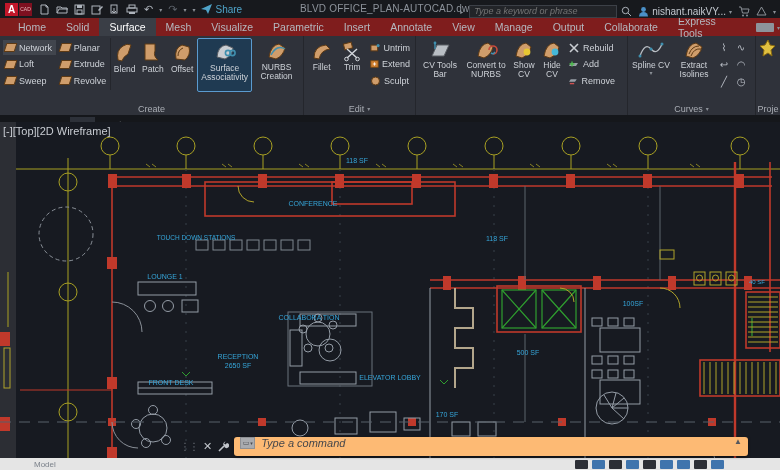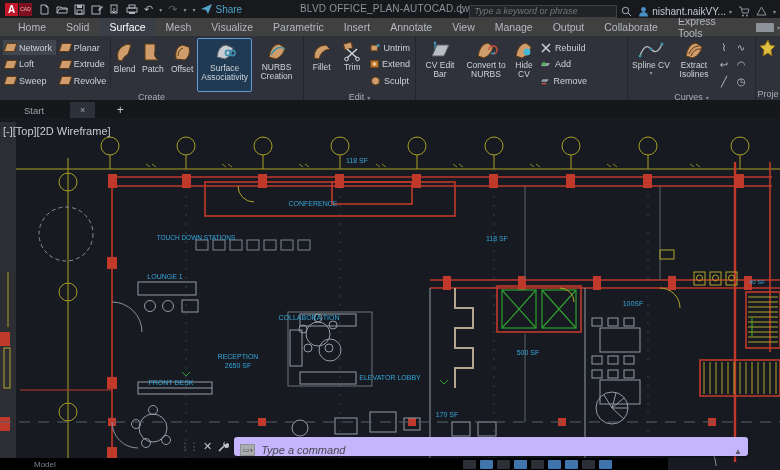--- a/index.html
+++ b/index.html
@@ -17,28 +17,28 @@
   .qat .dim { color:#5d636b; }
   .caret { color:#8b9097; font-size:6px; }
   .share { display:flex; align-items:center; gap:3px; color:#4fa3c8; font-size:10px; }
   .tb-filename { position:absolute; left:300px; top:3px; color:#8d939b; font-size:10px; letter-spacing:.2px; }
   .tb-right { position:absolute; right:4px; top:2px; display:flex; align-items:center; gap:6px; }
   .searchbox { display:flex; align-items:center; gap:4px;justify-content:center; }
   .searchbox input { width:148px; height:13px; background:#222428; border:1px solid #3c4047; color:#9aa0a8; font-size:9px; font-style:italic; padding:0 4px; outline:none; }
   .tb-user { display:flex; align-items:center; gap:3px; color:#c3c8cf; font-size:10px; }
 
   
-  .ribbontabs { height:18px; background:#404040; display:flex; align-items:stretch; padding-left:8px; }
+  .ribbontabs { height:18px; background:#7f1d1d; display:flex; align-items:stretch; padding-left:8px; }
   .rtab { padding:0 10px; font-size:10.5px; color:#b4b8bf; display:flex; align-items:center; cursor:default; }
   .rtab.active { background:#3a3e46; color:#fff; }
   .rtab-extra { display:flex; align-items:center; gap:3px; margin-left:10px; }
   .rtab-extra .thumb { width:18px; height:9px; background:#8d939b; border-radius:1px; }
 
   
-  .ribbon { height:64px; background:#2f323a; display:flex; }
+  .ribbon { height:79px; background:#2f323a; display:flex; }
   .panel { display:flex; flex-direction:column; border-right:1px solid #24262c; }
   .panel-body { flex:1; display:flex; align-items:flex-start; padding:2px 2px 0 2px; }
   .panel-label { height:13px; text-align:center; font-size:9px; color:#a9adb4; display:flex; align-items:center; justify-content:center; gap:3px; }
   .smallcol { display:flex; flex-direction:column; justify-content:space-between; height:52px; padding:2px 1px; }
   .sbtn { display:flex; align-items:center; gap:3px; font-size:9px; color:#ced2d8; height:15px; padding:0 2px; white-space:nowrap; }
   .sbtn.hl { background:#41454d; }
   .sic { width:11px; height:9px; background:#cf9d6b; border:1px solid #5e3a14; transform:skewX(-18deg); border-radius:1px; flex:none; }
   .lbtn { display:flex; flex-direction:column; align-items:center; justify-content:flex-start; height:54px; padding-top:2px; font-size:8.5px; line-height:1.08; color:#ced2d8; text-align:center; }
   .lbtn svg { display:block; margin-bottom:1px; }
   .lbtn.hl { border:1px solid #5b9bd0; background:#1f3a52; border-radius:2px; }
@@ -58,27 +58,27 @@
   .vpcontrols { position:absolute; left:3px; top:3px; color:#c9cdd3; font-size:11px; z-index:5; }
   .overlay-title { position:absolute; left:0; top:60px; width:780px; text-align:center; z-index:6;
     font-family:"DejaVu Serif","Liberation Serif",serif; font-weight:bold; color:#ffffff;
     font-size:40px; line-height:41px; letter-spacing:-1px;
     text-shadow:2px 3px 5px rgba(0,0,0,.7), 0 0 2px rgba(0,0,0,.5); }
 
   
   .cmd-dock { position:absolute; left:180px; top:314px; width:568px; height:21px; display:flex; align-items:center; gap:5px; z-index:7; }
   .cmd-grip { color:#6d737c; font-size:10px; letter-spacing:-1px; }
   .cmd-x { color:#c2c6cc; font-size:11px; }
-  .cmd-bar { flex:1; height:19px; background:#c4b5fd; border-radius:3px; display:flex; align-items:flex-end; padding:0 6px; gap:6px; box-shadow:0 1px 3px rgba(0,0,0,.5); }
+  .cmd-bar { flex:1; height:19px; background:#fdba74; border-radius:3px; display:flex; align-items:flex-start; padding:0 6px; gap:6px; box-shadow:0 1px 3px rgba(0,0,0,.5); }
   .cmd-icon { width:15px; height:12px; background:#a9abaf; border:1px solid #8e9094; display:flex; align-items:center; justify-content:center; font-size:7px; color:#494b4f; gap:1px; }
   .cmd-text { font-size:11px; font-style:italic; color:#45474b; font-family:"Liberation Sans",sans-serif; }
   .cmd-collapse { margin-left:auto; color:#55585e; font-size:8px; }
 
   
-  .statusbar { position:absolute; left:0; bottom:0; width:668px; height:12px; background:#000000; display:flex; align-items:center; z-index:6; }
+  .statusbar { position:absolute; left:0; bottom:0; width:780px; height:12px; background:#e5e5e5; display:flex; align-items:center; z-index:6; }
   .sb-model { color:#7b818a; font-size:8px; margin-left:34px; }
   .sb-icons { margin-left:auto; margin-right:56px; display:flex; gap:4px; align-items:center; }
   .sb-ic { width:13px; height:9px; border-radius:1px; background:#2c2f36; }
   .sb-ic.blue { background:#3f74ad; }
 </style>
 </head>
 <body>
 
 <div class="titlebar">
   <div class="acad-logo">
@@ -306,29 +306,36 @@
   </div>
 
   <div class="panel" style="width:212px">
     <div class="panel-body">
       <div class="lbtn" style="width:44px">
         <svg width="24" height="20" viewBox="0 0 24 20">
             <path d="M4 16 L9 5 L21 5 L16 16 Z" fill="#b9bec4" stroke="#5a5e64"></path>
             <path d="M7 3 v6" stroke="#3f8fae" stroke-width="1.4"></path>
             <circle cx="7" cy="3" r="1.4" fill="#3f8fae"></circle>
           </svg>
-        <span>CV Edit Bar</span>
+        <span>CV Tools Bar</span>
       </div>
       <div class="lbtn" style="width:48px">
         <svg width="24" height="20" viewBox="0 0 24 20">
             <path d="M4 16 Q6 4 14 3 L19 7 Q17 15 10 18 Z" fill="#cf9d6b" stroke="#5e3a14"></path>
             <path d="M15 10 a4 4 0 1 1 4 4" fill="none" stroke="#c84b3c" stroke-width="1.6"></path>
             <path d="M19 14 l2-2 M19 14 l-2-1" stroke="#3f8fae" stroke-width="1.4"></path>
           </svg>
         <span>Convert to NURBS</span>
+      </div>
+      <div class="lbtn" style="width:28px">
+        <svg width="22" height="20" viewBox="0 0 22 20">
+            <path d="M3 16 Q5 4 13 3 L18 7 Q16 15 9 18 Z" fill="#cf9d6b" stroke="#5e3a14"></path>
+            <circle cx="14" cy="12" r="3.4" fill="#e8c832"></circle>
+          </svg>
+        <span>Show CV</span>
       </div>
       <div class="lbtn" style="width:28px">
         <svg width="22" height="20" viewBox="0 0 22 20">
             <path d="M3 16 Q5 4 13 3 L18 7 Q16 15 9 18 Z" fill="#cf9d6b" stroke="#5e3a14"></path>
             <circle cx="14" cy="12" r="3.4" fill="#45b8d8"></circle>
           </svg>
         <span>Hide CV</span>
       </div>
       <div class="smallcol" style="width:52px">
         <div class="sbtn">

